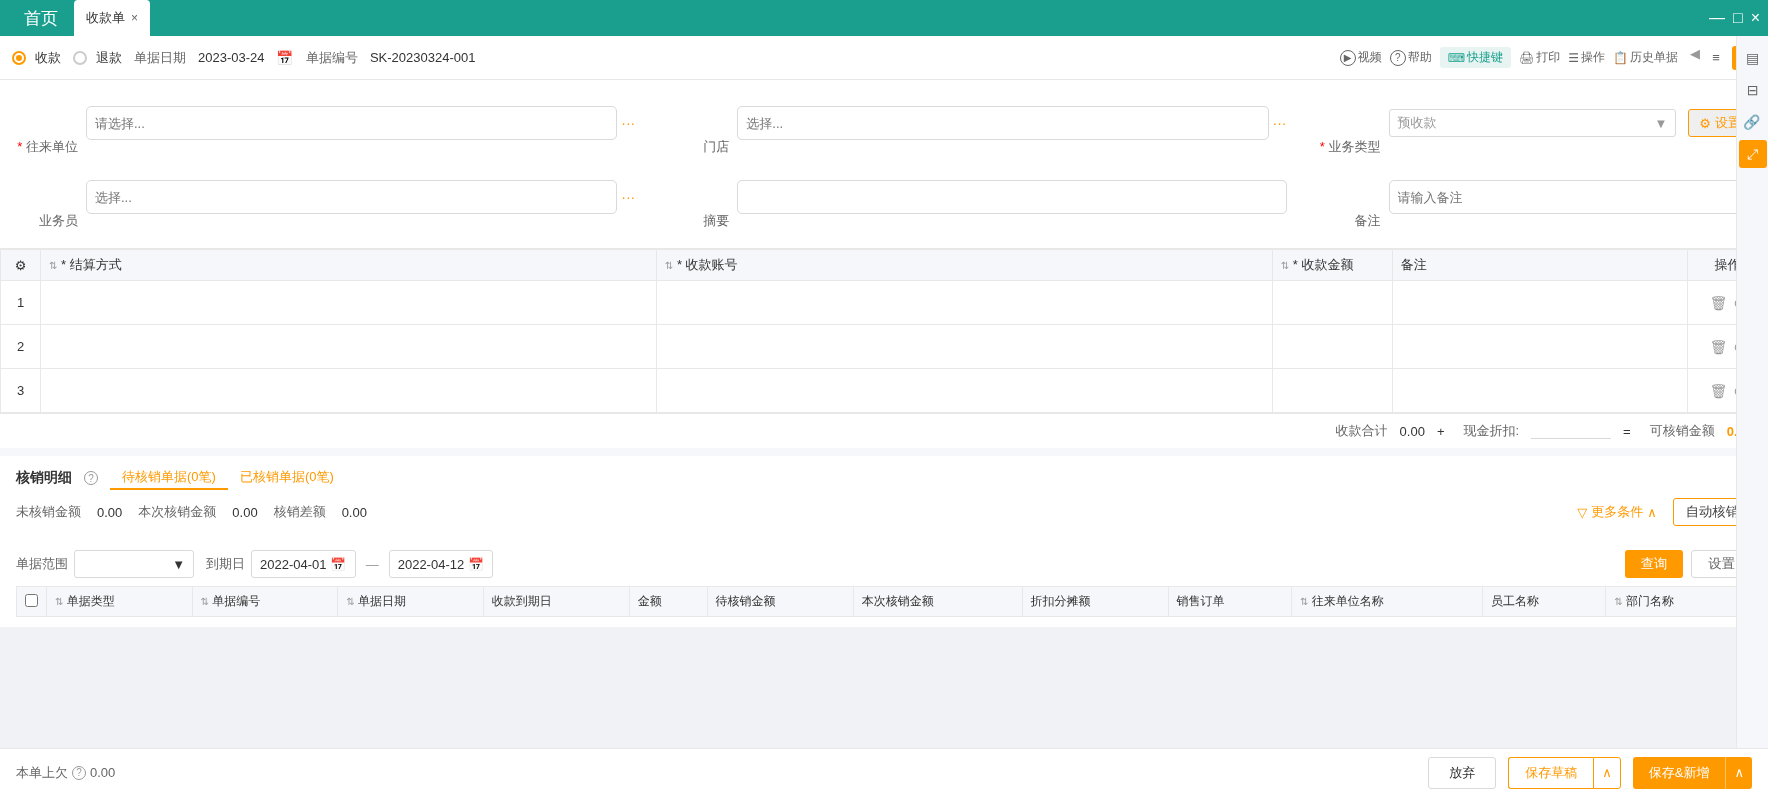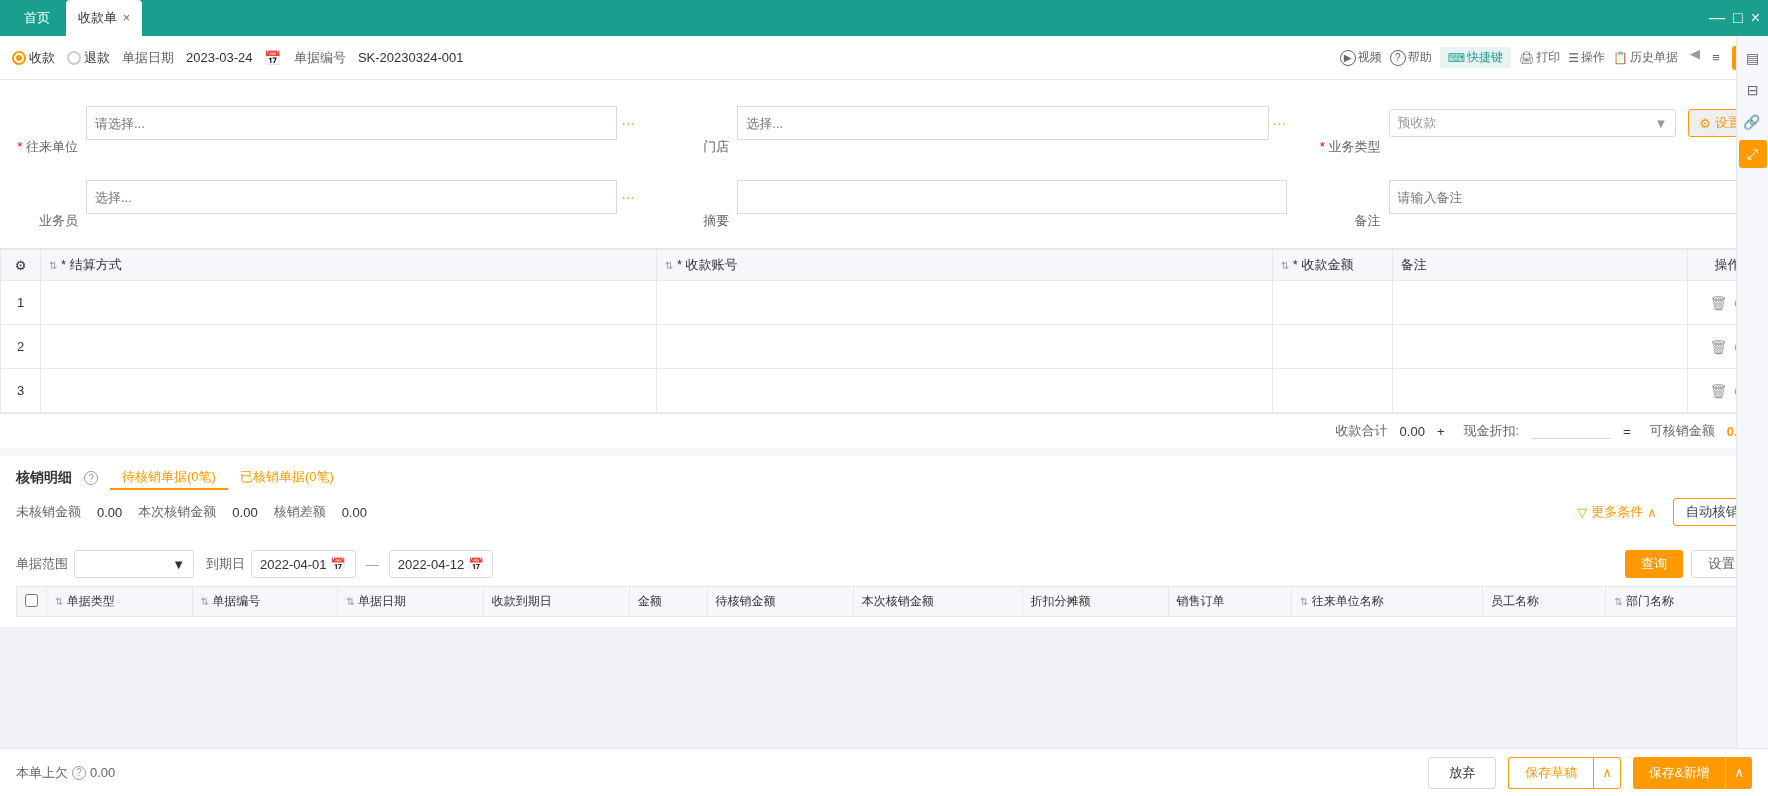--- a/index.html
+++ b/index.html
@@ -3,35 +3,35 @@
   <meta charset="utf-8">
   <style>
     * { box-sizing: border-box; margin: 0; padding: 0; }
     body { font-family: 'Microsoft YaHei', Arial, sans-serif; font-size: 13px; background: #f0f2f5; color: #333; height: 796px; overflow: hidden; }
 
     
     .tab-bar {
       display: flex; align-items: center; background: #1a9f8e; height: 36px; padding: 0 8px;
     }
     .tab-bar .tab-home {
-      color: #fff; padding: 16px 16px; height: 100%; display: flex; align-items: center; cursor: pointer; font-size: 13px;
+      color: #fff; padding: 16px 16px; height: 100%; display: flex; align-items: center; cursor: pointer; font-size: 17px;
     }
     .tab-bar .tab-active {
       background: #fff; color: #333; padding: 0 12px; height: 100%; display: flex; align-items: center; cursor: pointer; font-size: 13px; border-radius: 4px 4px 0 0;
     }
     .tab-bar .tab-close { margin-left: 6px; color: #666; cursor: pointer; font-size: 12px; }
     .tab-bar .spacer { flex: 1; }
     .tab-bar .win-btns { display: flex; gap: 8px; color: #fff; font-size: 16px; cursor: pointer; }
 
     
     .toolbar {
       background: #fff; border-bottom: 1px solid #e8e8e8; height: 44px; display: flex; align-items: center; padding: 0 12px; gap: 12px;
     }
     .radio-group { display: flex; align-items: center; gap: 12px; }
-    .radio-item { display: flex; align-items: center; gap: 3px; cursor: pointer; }
+    .radio-item { display: flex; align-items: center; gap: 9px; cursor: pointer; }
     .radio-dot { width: 14px; height: 14px; border-radius: 50%; border: 2px solid #ccc; display: flex; align-items: center; justify-content: center; }
     .radio-dot.active { border-color: #f90; }
     .radio-dot.active::after { content: ''; width: 6px; height: 6px; border-radius: 50%; background: #f90; }
     .toolbar-label { color: #666; }
     .toolbar-value { color: #333; font-weight: 500; }
     .toolbar-spacer { flex: 1; }
     .toolbar-actions { display: flex; align-items: center; gap: 8px; color: #666; font-size: 12px; }
     .toolbar-actions span { cursor: pointer; display: flex; align-items: center; gap: 2px; }
     .toolbar-actions .highlight { background: #e8f4f2; color: #1a9f8e; padding: 2px 8px; border-radius: 3px; }
     .icon-circle { display: inline-flex; align-items: center; justify-content: center; width: 16px; height: 16px; border-radius: 50%; border: 1px solid currentColor; font-size: 10px; }
@@ -41,21 +41,21 @@
 
     
     .form-area {
       background: #fff; padding: 10px 16px; border-bottom: 1px solid #e8e8e8;
     }
     .form-row { display: flex; align-items: center; margin-bottom: 8px; gap: 0; }
     .form-field { display: flex; align-items: center; flex: 1; }
     .form-label { color: #666; white-space: nowrap; min-width: 70px; text-align: right; padding-right: 8px; margin-top: 48px; }
     .required::before { content: '* '; color: #f00; }
     .form-input {
-      flex: 1; border: 1px solid #d9d9d9; border-radius: 0; height: 28px; padding: 16px 8px; color: #999; font-size: 13px; outline: none;
+      flex: 1; border: 1px solid #d9d9d9; border-radius: 5px; height: 28px; padding: 16px 8px; color: #999; font-size: 13px; outline: none;
     }
     .more-btn { color: #f90; cursor: pointer; margin-left: 4px; font-size: 14px; }
     .form-select { display: flex; align-items: center; border: 1px solid #d9d9d9; border-radius: 3px; height: 28px; padding: 0 8px; background: #fff; flex: 1; }
     .form-select-text { flex: 1; color: #999; }
     .form-select-arrow { color: #999; }
     .settings-btn {
       border: 1px solid #f90; color: #f90; border-radius: 3px; padding: 2px 10px; cursor: pointer; font-size: 13px; display: flex; align-items: center; gap: 4px; height: 28px; white-space: nowrap;
     }
 
     

